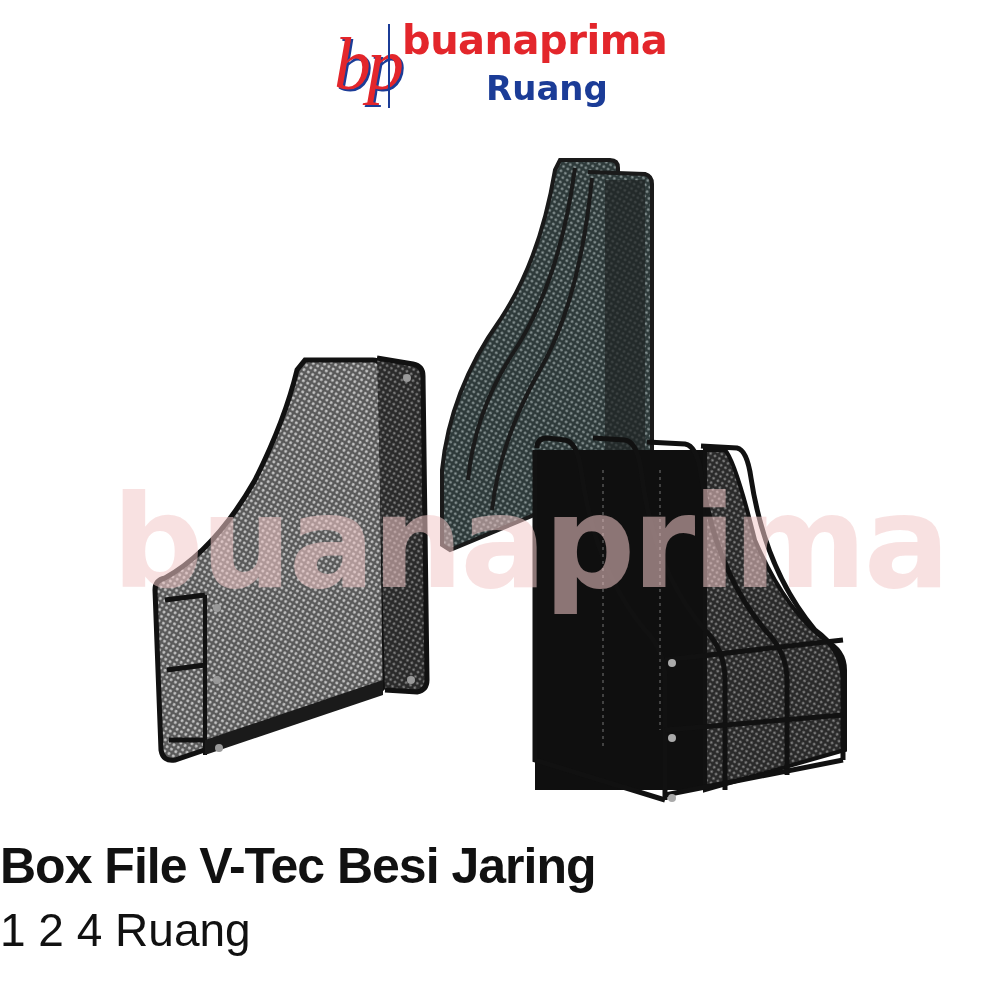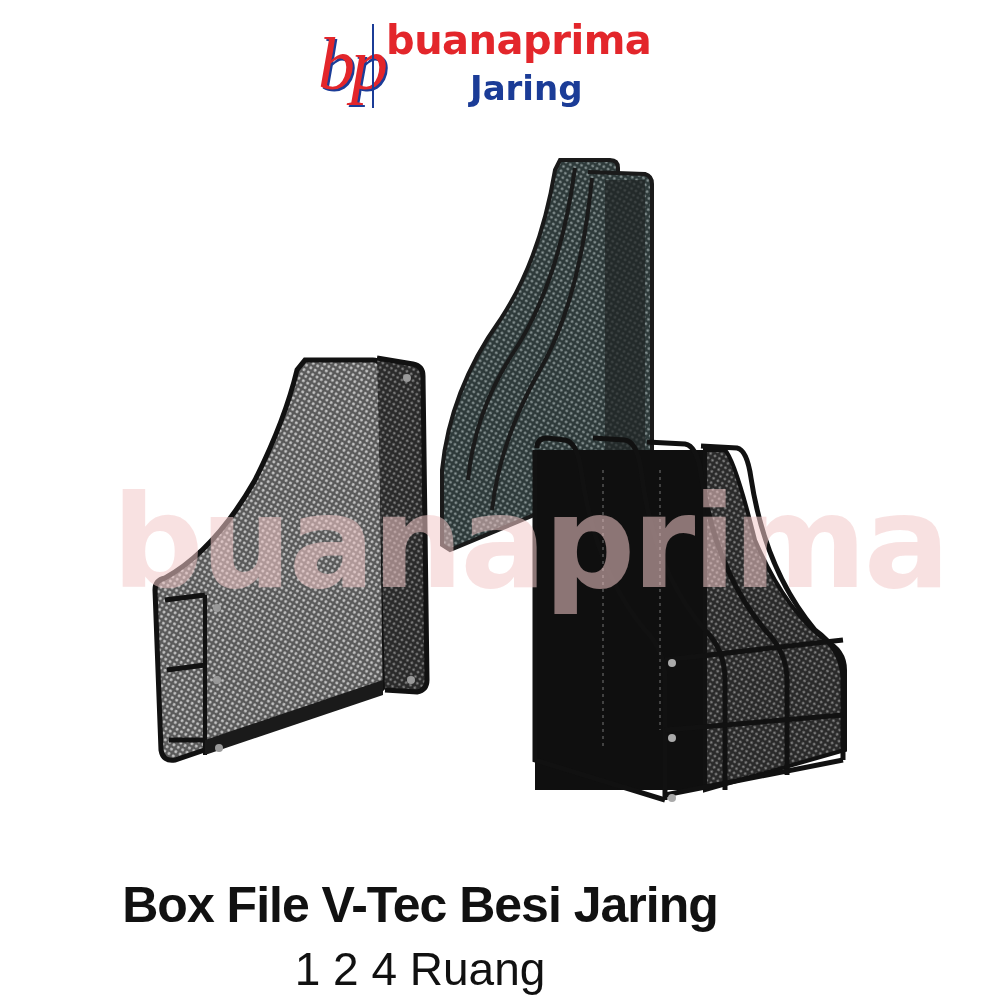--- a/index.html
+++ b/index.html
@@ -1,41 +1,41 @@
 <!DOCTYPE html>
 <html><head>
 <meta charset="utf-8">
 <style>
   html, body { margin:0; padding:0; background:#ffffff; }
   body { width:1000px; height:1000px; position:relative; overflow:hidden; font-family:"Liberation Sans", sans-serif; }
 
-  .logo { position:absolute; left:0; top:0; width:896px; height:120px; }
+  .logo { position:absolute; left:16px; top:0; width:896px; height:120px; }
   .logo-bp { position:absolute; left:318px; top:22px; font-family:"Liberation Serif", serif; font-style:italic; font-size:74px; color:#e3262b; letter-spacing:-4px; line-height:84px; text-shadow:2px 2px 0 #1b3c97; }
   .logo-divider { position:absolute; left:372px; top:24px; width:2px; height:84px; background:#1b3c97; }
   .logo-brand { position:absolute; left:386px; top:16px; font-family:"DejaVu Sans", sans-serif; font-weight:bold; font-size:40px; color:#e3262b; letter-spacing:-0.5px; line-height:48px; }
   .logo-city { position:absolute; left:470px; top:66px; font-family:"DejaVu Sans", sans-serif; font-weight:bold; font-size:34px; color:#1b3c97; line-height:44px; }
 
   .watermark { position:absolute; left:112px; top:478px; font-family:"DejaVu Sans", sans-serif; font-weight:bold; font-size:128px; color:#f3c9c9; opacity:0.55; letter-spacing:-3px; line-height:130px; z-index:3; pointer-events:none; }
 
   .product-area { position:absolute; left:0; top:130px; width:1000px; height:680px; }
   .product { position:absolute; z-index:2; }
   svg { display:block; }
 
-  .title { position:absolute; left:0; width:840px; text-align:center; color:#111;margin-top:39px; }
+  .title { position:absolute; left:0; width:840px; color:#111; }
   .title-main { top:836px; font-family:"Liberation Sans", sans-serif; font-weight:bold; font-size:50px; letter-spacing:-1px; line-height:60px; }
   .title-sub { top:902px; font-family:"Liberation Sans", sans-serif; font-size:46px; line-height:56px; }
 </style>
 </head>
 <body>
 
 <div class="logo">
   <div class="logo-bp">bp</div>
   <div class="logo-divider"></div>
   <div class="logo-brand">buanaprima</div>
-  <div class="logo-city">Jaring</div>
+  <div class="logo-city">Ruang</div>
 </div>
 
 <div class="product-area">
   <defs></defs>
   <svg width="0" height="0" style="position:absolute">
     <defs>
       <pattern id="mesh" width="5" height="5" patternUnits="userSpaceOnUse" patternTransform="rotate(30)">
         <rect width="5" height="5" fill="#2a2a2a"></rect>
         <circle cx="2.5" cy="2.5" r="1.2" fill="#8a8a8a"></circle>
       </pattern>

